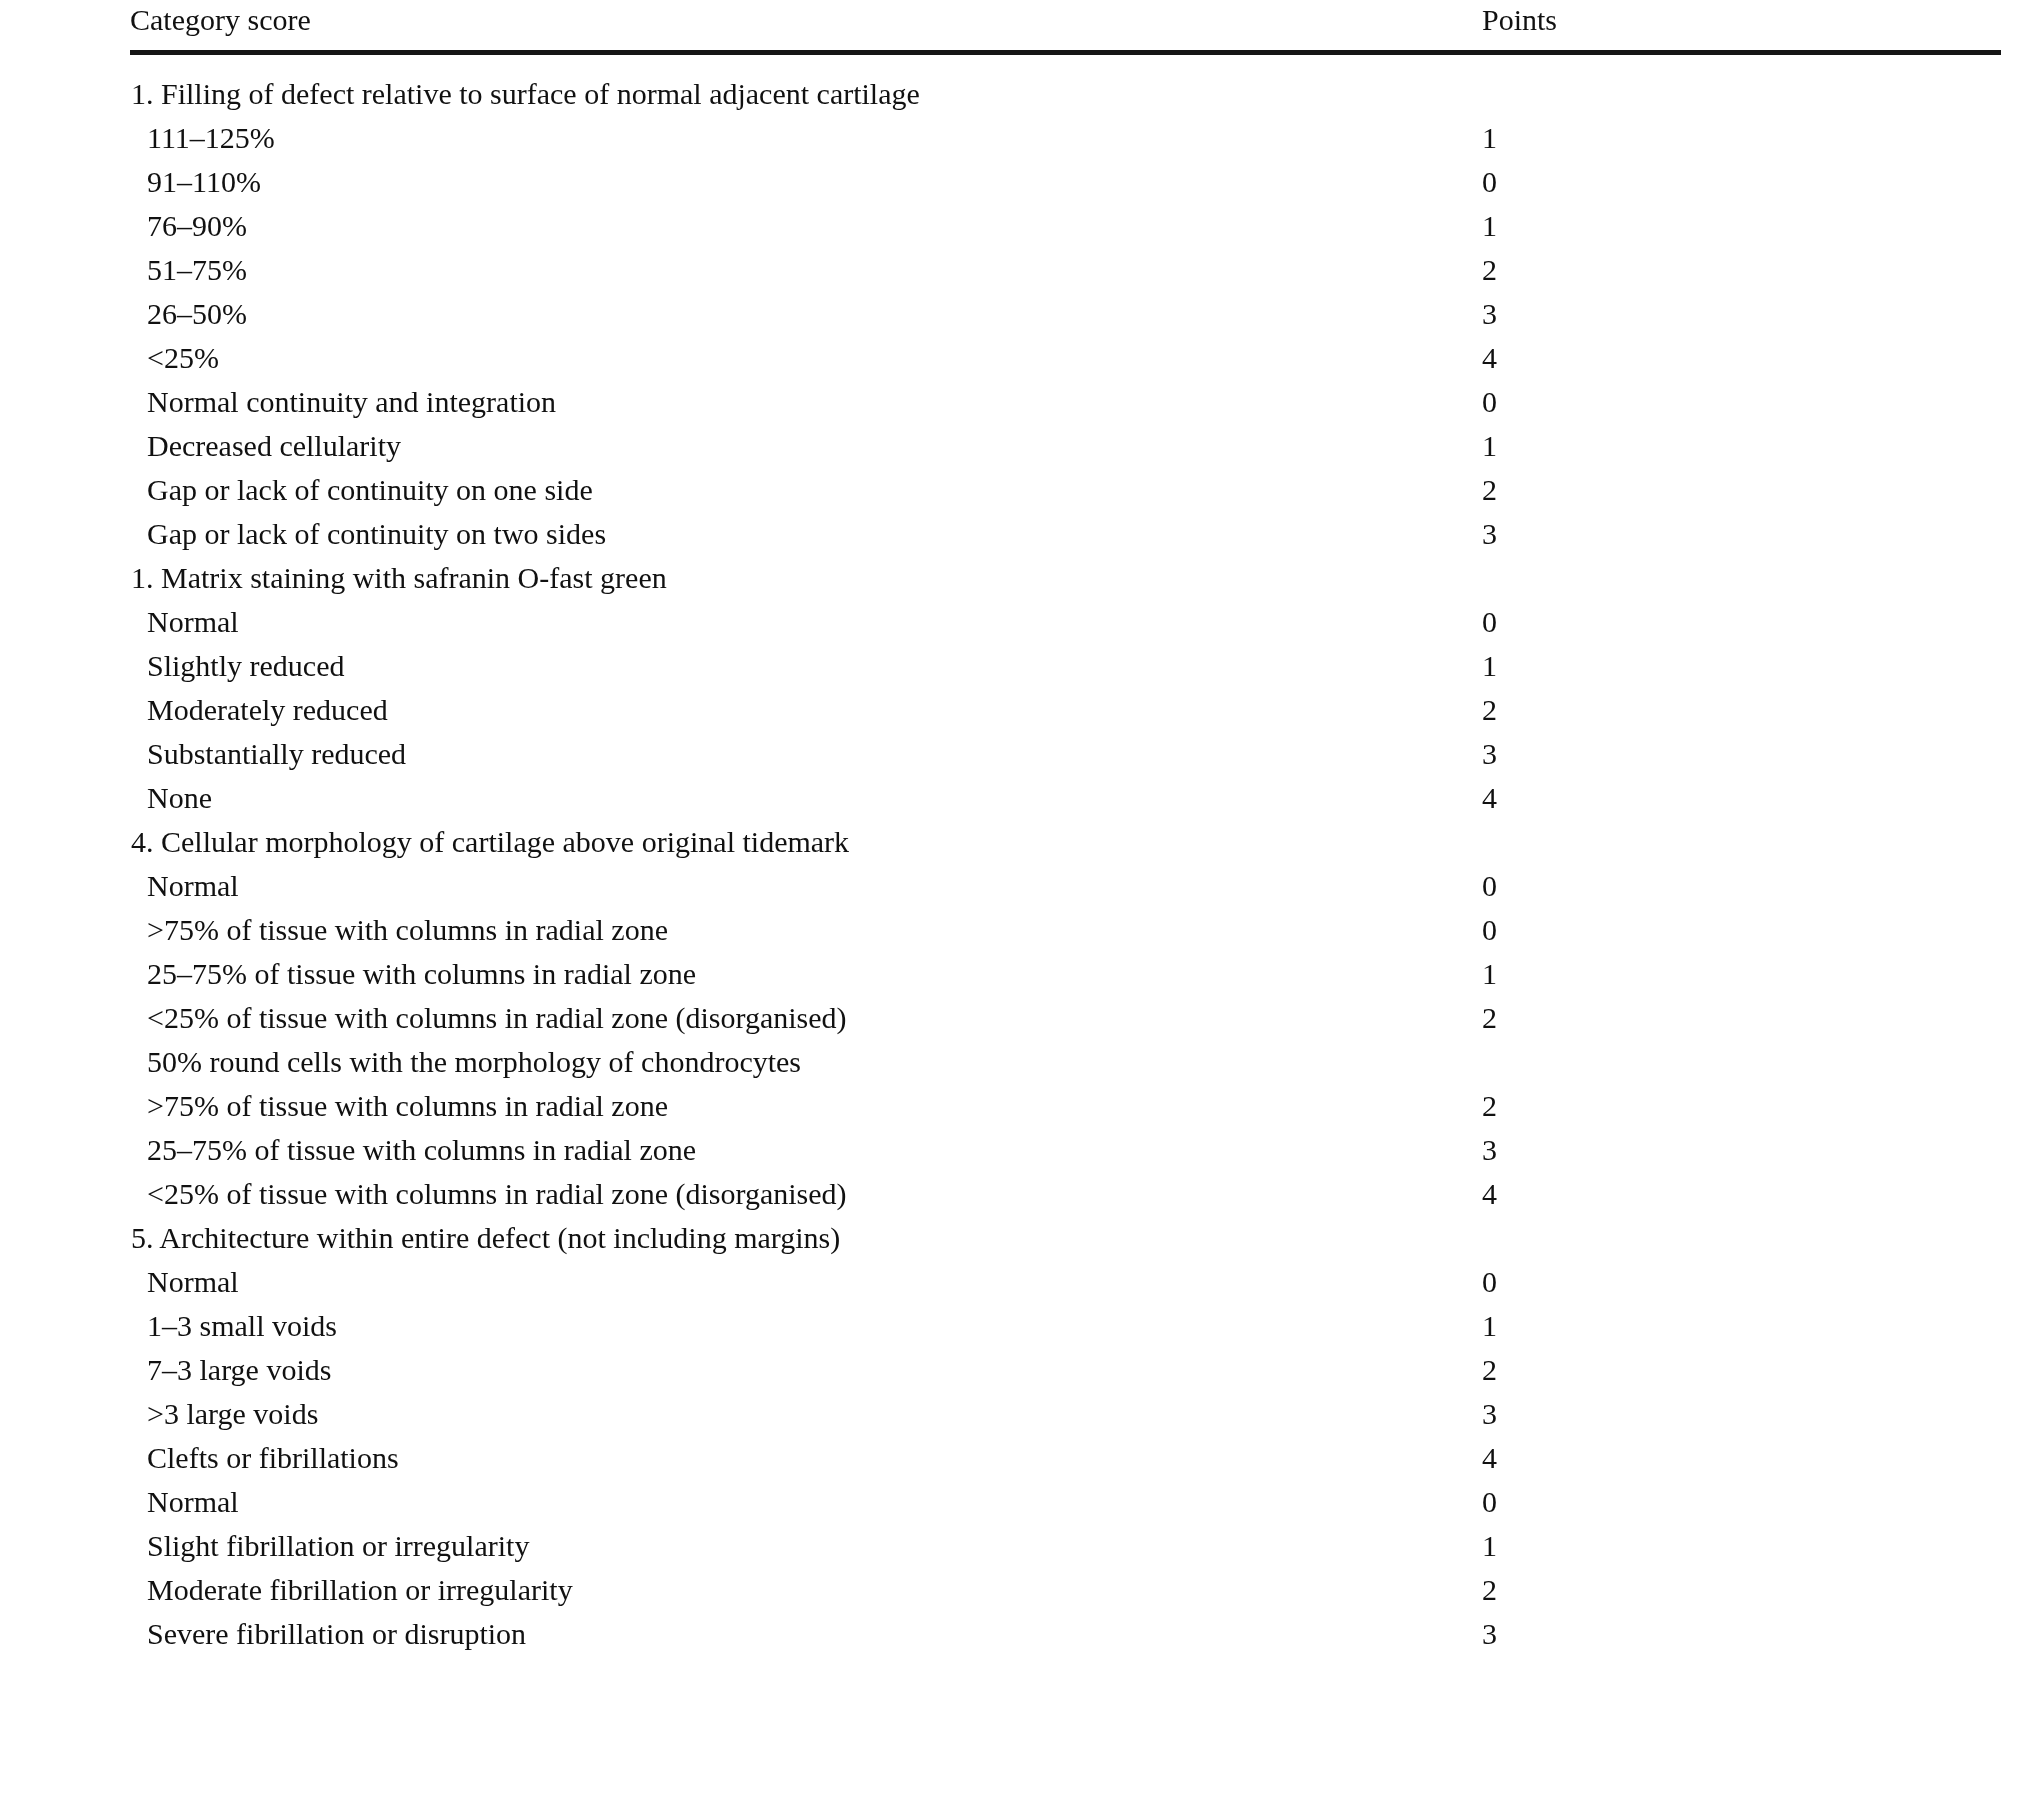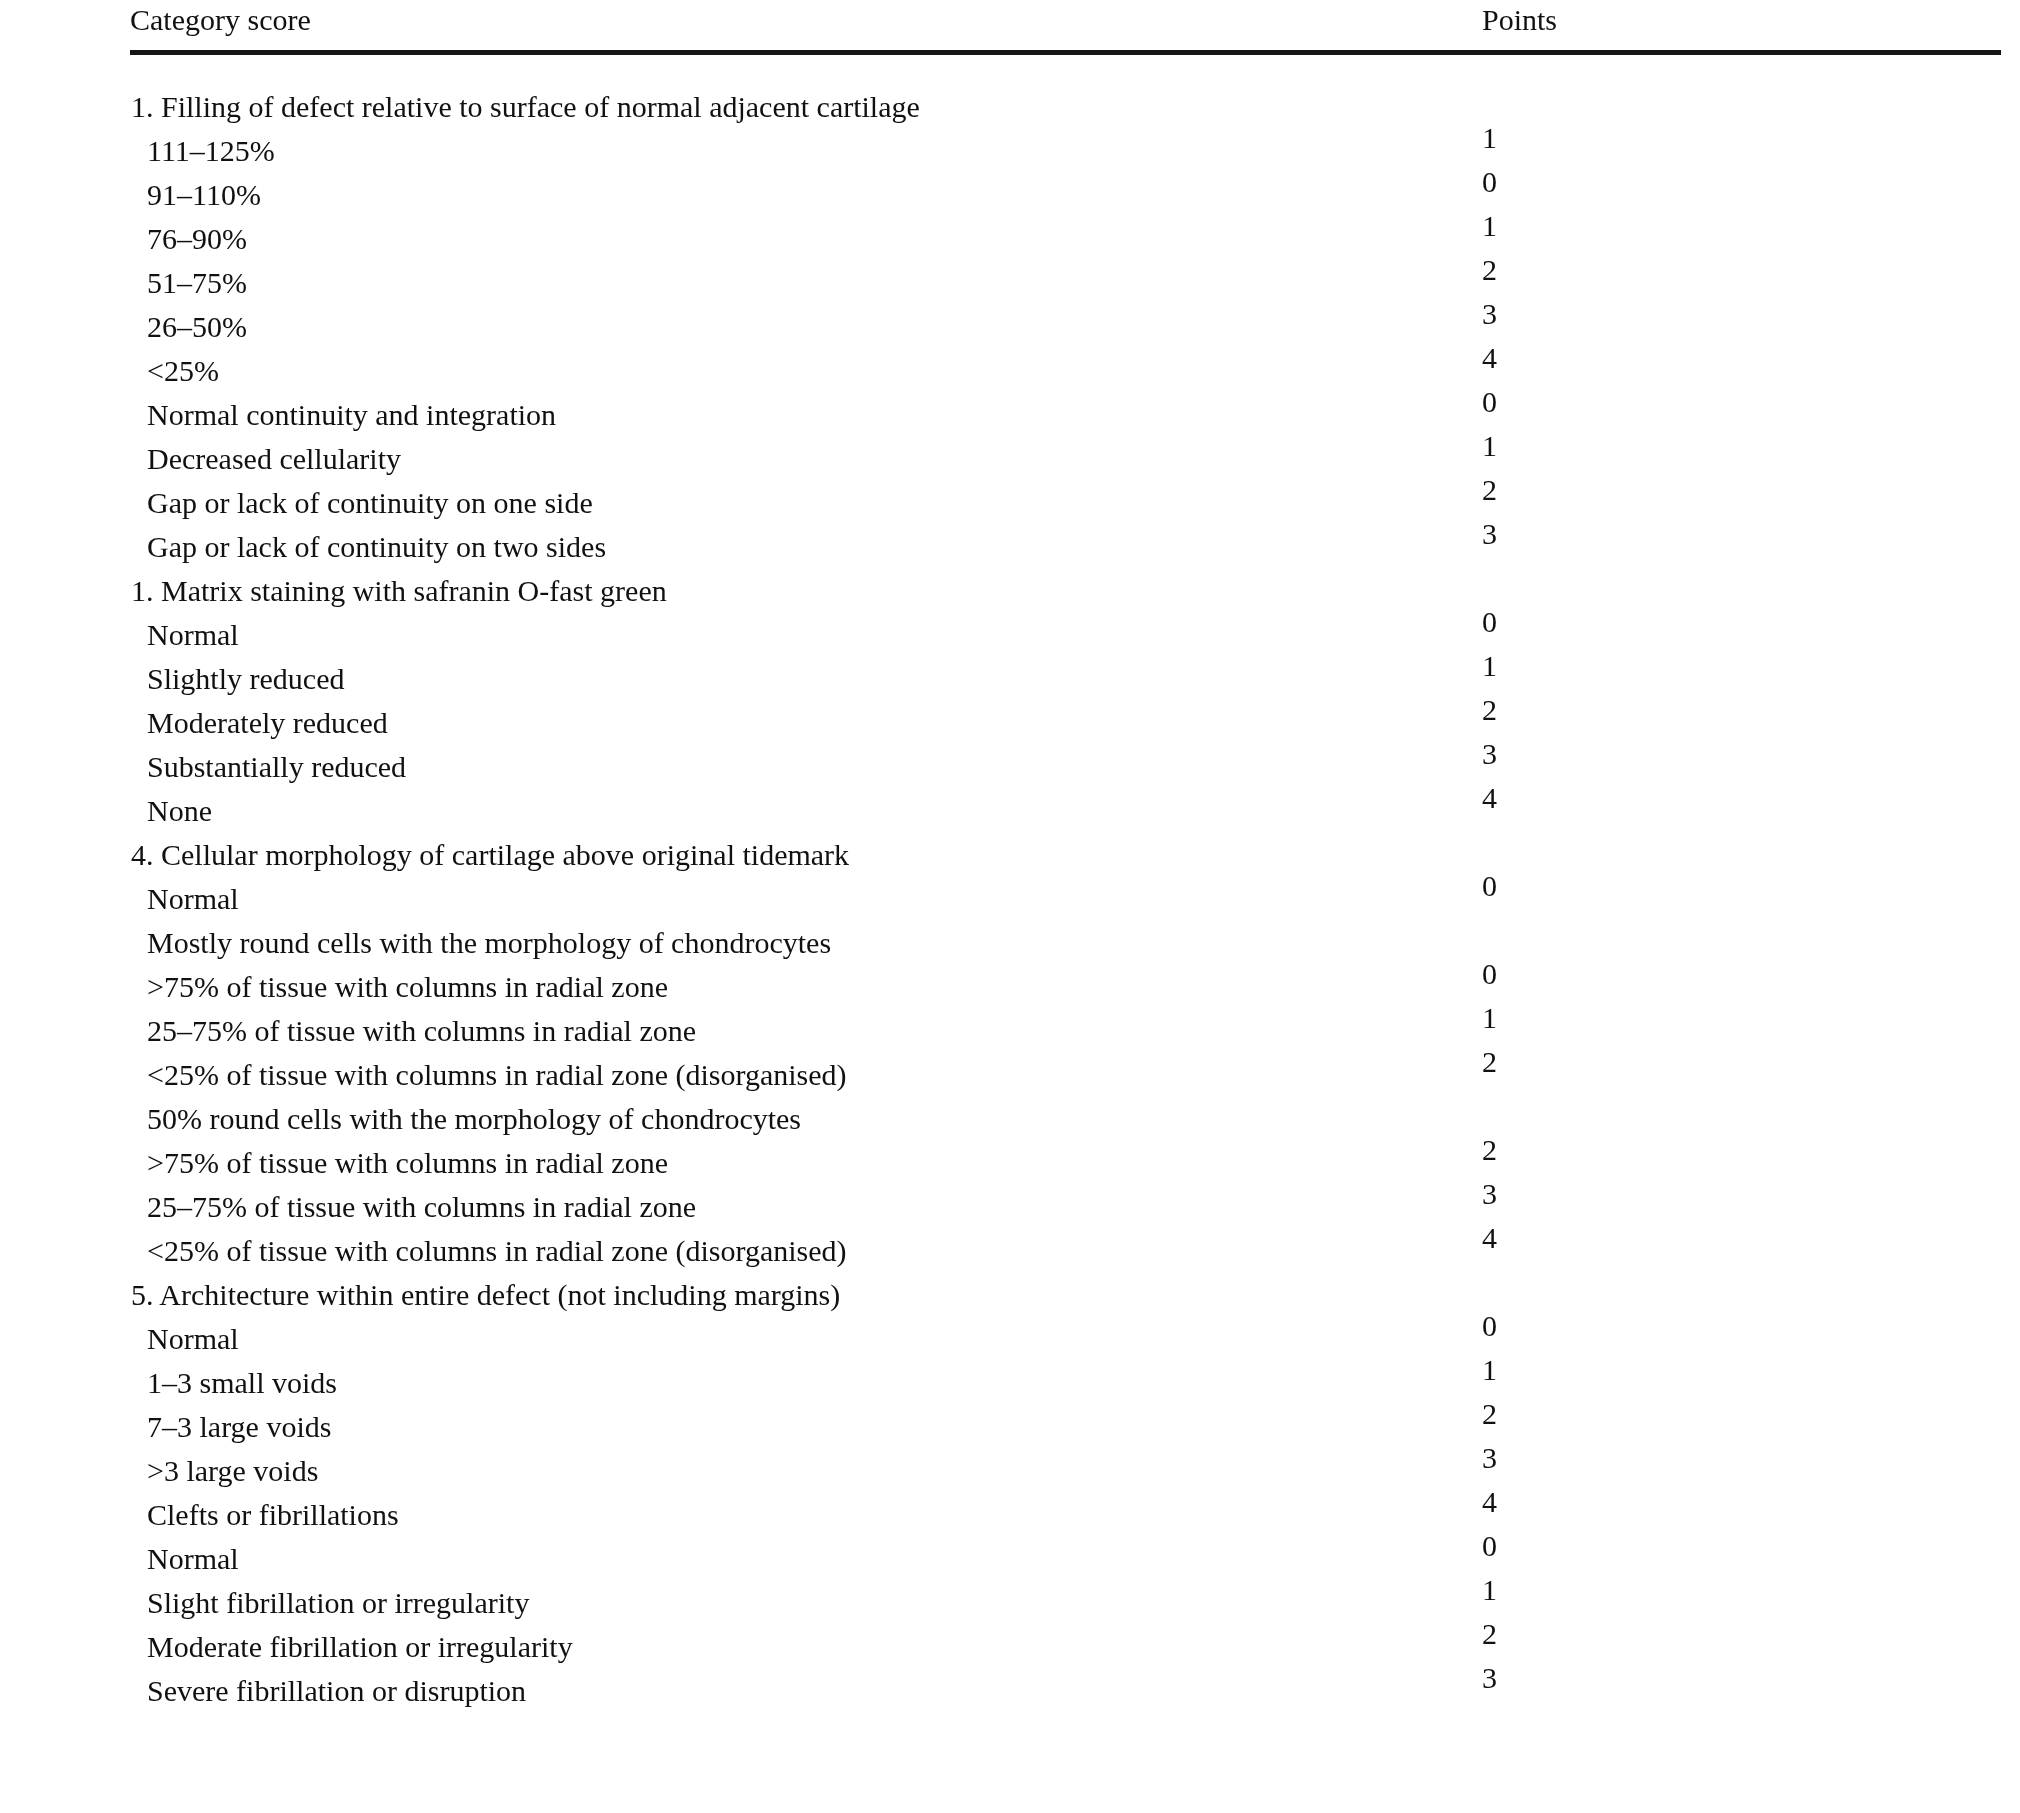--- a/index.html
+++ b/index.html
@@ -40,21 +40,21 @@
     }
     .row {
       position: relative;
       height: 44px;
       line-height: 44px;
       white-space: nowrap;
     }
     .row .label {
       position: absolute;
       left: 147px;
-      top: 13px;
+      top: 0;
       text-align: right;
     }
     .row.section .label {
       left: 131px;
     }
     .row .pts {
       position: absolute;
       left: 1482px;
       top: 0;
     }
@@ -141,24 +141,20 @@
 
     <div class="row section">
         <span class="label">4. Cellular morphology of cartilage above original tidemark</span>
         <span class="pts"></span>
       </div>
     <div class="row">
         <span class="label">Normal</span>
         <span class="pts">0</span>
       </div>
     <div class="row">
-        <span class="label">Mostly round cells with the morphology of chondrocytes</span>
-        <span class="pts"></span>
-      </div>
-    <div class="row">
         <span class="label">&gt;75% of tissue with columns in radial zone</span>
         <span class="pts">0</span>
       </div>
     <div class="row">
         <span class="label">25–75% of tissue with columns in radial zone</span>
         <span class="pts">1</span>
       </div>
     <div class="row">
         <span class="label">&lt;25% of tissue with columns in radial zone (disorganised)</span>
         <span class="pts">2</span>

